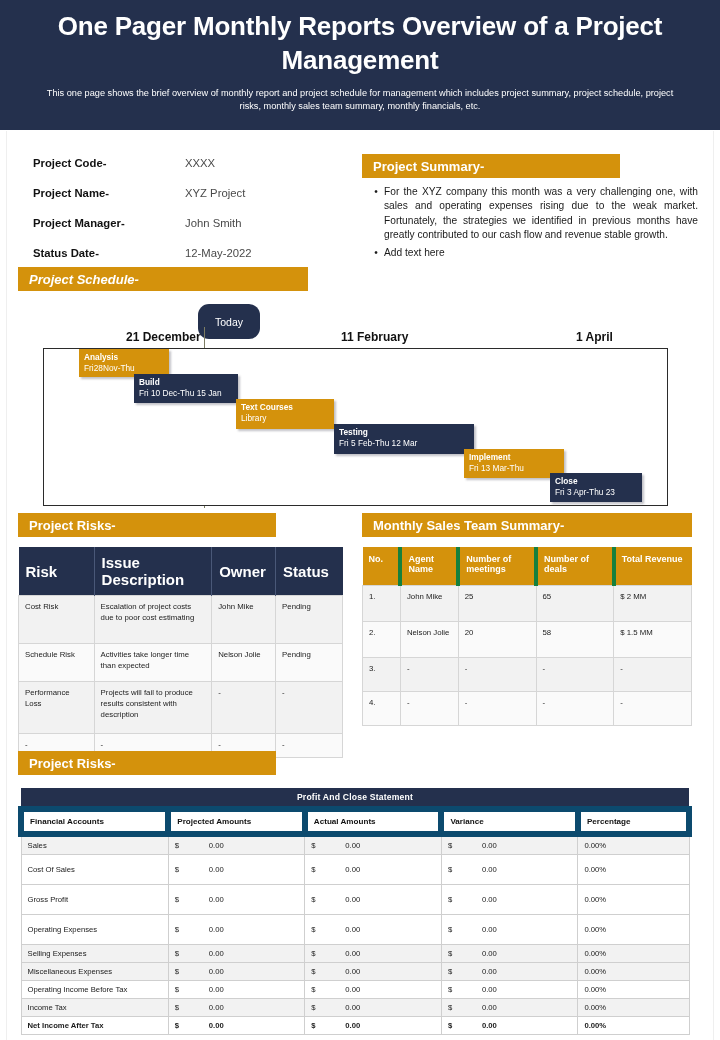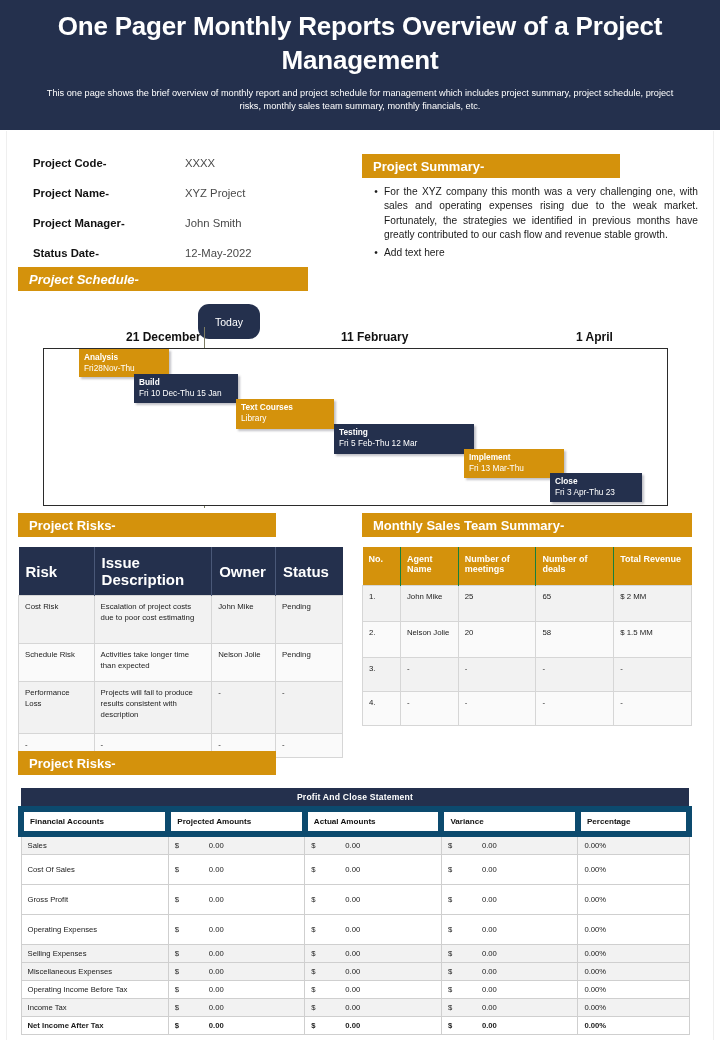--- a/index.html
+++ b/index.html
@@ -87,21 +87,21 @@
   .tbl-risks td {
     font-size: 7.8px; color: #222; padding: 6px 6px; vertical-align: top;
     border: 1px solid #d6d6d6; line-height: 1.40; background: #f6f6f6;
   }
   .tbl-risks tr:nth-child(odd) td { background: #f2f2f2; }
   .tbl-risks tr:nth-child(even) td { background: #fafafa; }
 
   .tbl-sales { position: absolute; left: 362px; top: 547px; width: 330px; }
   .tbl-sales th {
     background: #d4920c; color: #fff; font-size: 9px; font-weight: bold;
-    text-align: left; padding: 7px 6px; border-right: 1px solid #15803d;
+    text-align: left; padding: 7px 6px; border-right: 4px solid #15803d;
     vertical-align: top;
   }
   .tbl-sales th:last-child { border-right: none; }
   .tbl-sales td {
     font-size: 7.8px; color: #222; padding: 6px 6px; vertical-align: top;
     border: 1px solid #d6d6d6; line-height: 1.40;
   }
   .tbl-sales tr:nth-child(odd) td { background: #f2f2f2; }
   .tbl-sales tr:nth-child(even) td { background: #fafafa; }
 

